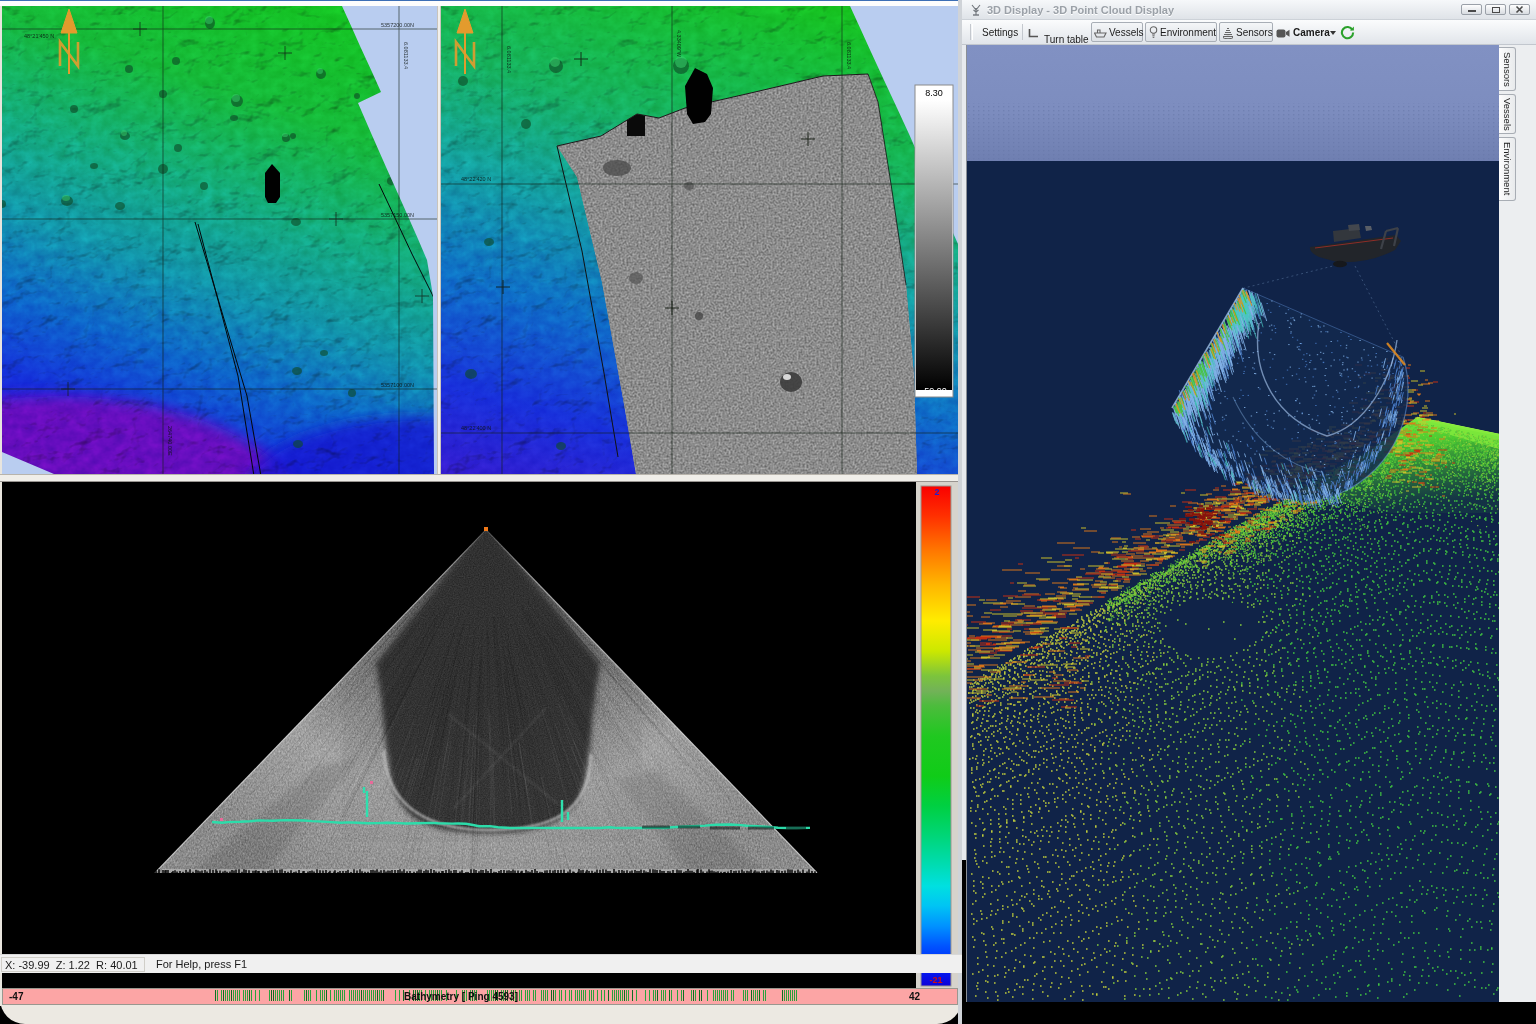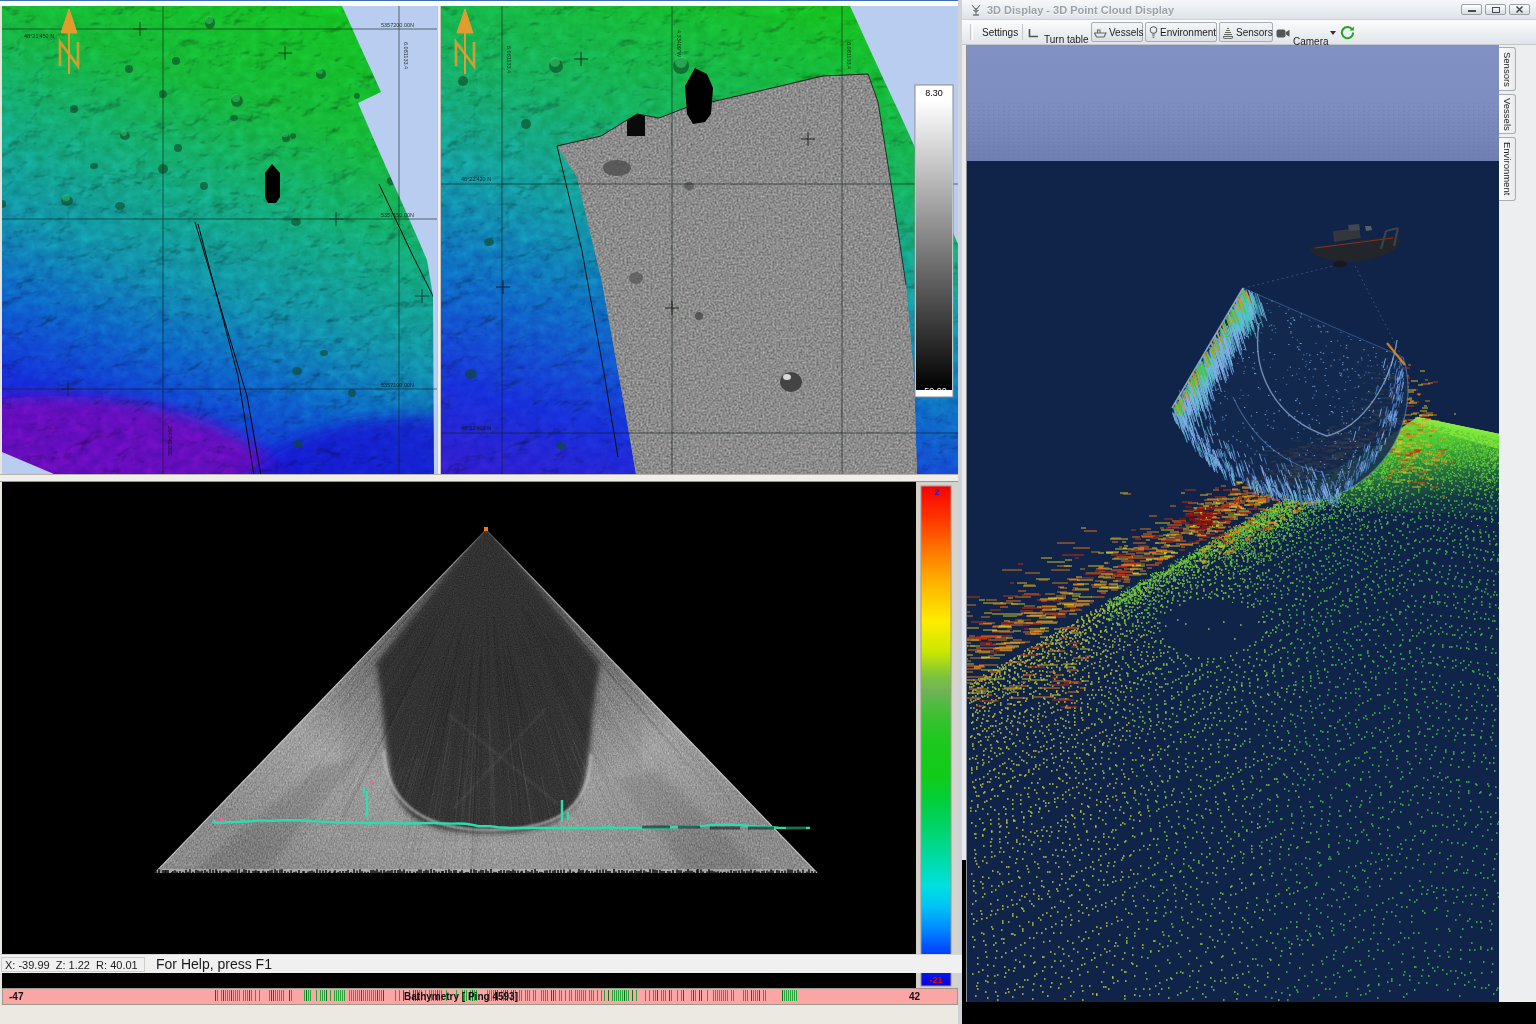--- a/index.html
+++ b/index.html
@@ -1,15 +1,15 @@
 <!DOCTYPE html>
 <html><head><meta charset="utf-8"><style>
 html,body{margin:0;padding:0;width:1536px;height:1024px;overflow:hidden;background:#000;font-family:"Liberation Sans",sans-serif;}
 .abs{position:absolute;}
-#app{position:absolute;left:0;top:0;width:962px;height:1024px;background:#ece9e2;}
+#app{position:absolute;left:0;top:0;width:962px;height:1024px;background:#ece9e2;border-radius:25px;}
 #win{position:absolute;left:962px;top:0;width:574px;height:860px;background:#e7eaee;}
 </style></head><body>
 <div id="app">
   <div class="abs" style="left:0;top:0;width:962px;height:1px;background:#3b6eb5;"></div>
   <div class="abs" style="left:0;top:1px;width:962px;height:5px;background:#fdfdfd;"></div>
   <div class="abs" style="left:0;top:6px;width:2px;height:1000px;background:#e8e5de;"></div>
 
   <div class="abs" style="left:2px;top:6px;width:435px;height:468px;">
   <svg width="435" height="468" viewBox="0 0 435 468">
   <defs>
@@ -312,21 +312,21 @@
       <path d="M214 1v11M218 1v11M222 1v11M224 1v11M226 1v11M230 1v11M232 1v11M234 1v11M236 1v11M240 1v11M242 1v11M244 1v11M248 1v11M252 1v11M256 1v11M266 1v11M272 1v11M274 1v11M276 1v11M278 1v11M280 1v11M288 1v11M301 1v11M305 1v11M307 1v11M313 1v11M317 1v11M319 1v11M321 1v11M327 1v11M331 1v11M333 1v11M335 1v11M337 1v11M339 1v11M341 1v11M346 1v11M348 1v11M350 1v11M352 1v11M354 1v11M356 1v11M360 1v11M362 1v11M364 1v11M366 1v11M368 1v11M370 1v11M372 1v11M376 1v11M378 1v11M392 1v11M396 1v11M406 1v11M416 1v11M418 1v11M422 1v11M426 1v11M428 1v11M430 1v11M432 1v11M436 1v11M438 1v11M443 1v11M453 1v11M459 1v11M461 1v11M463 1v11M467 1v11M471 1v11M473 1v11M484 1v11M486 1v11M488 1v11M490 1v11M498 1v11M500 1v11M508 1v11M512 1v11M516 1v11M518 1v11M522 1v11M524 1v11M526 1v11M530 1v11M532 1v11M538 1v11M540 1v11M542 1v11M544 1v11M552 1v11M556 1v11M558 1v11M562 1v11M566 1v11M568 1v11M572 1v11M574 1v11M576 1v11M578 1v11M580 1v11M582 1v11M586 1v11M588 1v11M590 1v11M594 1v11M598 1v11M601 1v11M609 1v11M611 1v11M613 1v11M615 1v11M617 1v11M619 1v11M623 1v11M625 1v11M633 1v11M642 1v11M646 1v11M650 1v11M652 1v11M658 1v11M660 1v11M662 1v11M668 1v11M674 1v11M678 1v11M688 1v11M692 1v11M704 1v11M710 1v11M712 1v11M714 1v11M716 1v11M718 1v11M720 1v11M722 1v11M724 1v11M728 1v11M730 1v11M740 1v11M742 1v11M744 1v11M750 1v11M752 1v11M754 1v11M760 1v11M762 1v11M781 1v11M783 1v11M785 1v11M787 1v11M789 1v11M791 1v11M793 1v11" stroke="#2aa33c" stroke-width="1" fill="none" shape-rendering="crispEdges"></path>
         <path d="M212 1v11M220 1v11M228 1v11M246 1v11M268 1v11M270 1v11M286 1v11M303 1v11M323 1v11M358 1v11M374 1v11M380 1v11M400 1v11M410 1v11M412 1v11M414 1v11M434 1v11M469 1v11M492 1v11M494 1v11M502 1v11M504 1v11M510 1v11M548 1v11M550 1v11M605 1v11M621 1v11M629 1v11M654 1v11M666 1v11M680 1v11M690 1v11M696 1v11M698 1v11M748 1v11M756 1v11M779 1v11" stroke="#0f6e22" stroke-width="1" fill="none" shape-rendering="crispEdges"></path>
       <text x="6" y="11" font-size="10" font-weight="bold" fill="#111" font-family="Liberation Sans">-47</text>
       <text x="906" y="11" font-size="10" font-weight="bold" fill="#111" font-family="Liberation Sans">42</text>
       <text x="458" y="11" font-size="10" font-weight="bold" fill="#111" text-anchor="middle" font-family="Liberation Sans">Bathymetry [ Ping 4593]</text>
     </svg>
   </div>
 
   <div class="abs" style="left:0;top:954px;width:962px;height:19px;background:#f0f0f0;border-top:1px solid #d8d8d8;box-sizing:border-box;">
     <div class="abs" style="left:1px;top:2px;width:144px;height:15px;border:1px solid #d0cec8;box-sizing:border-box;font-size:11px;color:#1a1a1a;padding-left:3px;line-height:14px;">X: -39.99&nbsp; Z: 1.22&nbsp; R: 40.01</div>
-    <div class="abs" style="left:156px;top:2px;font-size:14px;color:#1a1a1a;line-height:14px;">For Help, press F1</div>
+    <div class="abs" style="left:156px;top:2px;font-size:11px;color:#1a1a1a;line-height:14px;">For Help, press F1</div>
   </div>
 </div>
 <div id="win">
 
   <div class="abs" style="left:0;top:0;width:574px;height:20px;background:linear-gradient(#f6f8fa,#dfe3e8);border-bottom:1px solid #cdd2d8;box-sizing:border-box;">
     <svg class="abs" style="left:7px;top:3px" width="14" height="14" viewBox="0 0 14 14">
         <g stroke="#70757b" stroke-width="1.1" fill="none">
           <path d="M7 12V5M7 7L3 2M7 7l4-5M7 9L4.5 7M7 9l2.5-2"></path>
           <path d="M4 12h6" stroke-width="1.4"></path>
         </g>
@@ -370,21 +370,21 @@
         <g stroke="#666" stroke-width="1" fill="none">
           <path d="M5 2.5h2M4 4.5h4M3 6.5h6M2 8.5h8M1 10.5h10"></path>
           <ellipse cx="6" cy="11.5" rx="5" ry="1.2"></ellipse>
         </g>
       </svg>
     <div class="abs" style="left:274px;top:7px;">Sensors</div>
     <svg class="abs" style="left:314px;top:9px" width="14" height="9" viewBox="0 0 14 9">
         <rect x="0.5" y="0.5" width="9" height="8" rx="2" fill="#555"></rect>
         <path d="M10 3l3.5-2.2v7L10 5.6z" fill="#555"></path>
       </svg>
-    <div class="abs" style="left:331px;top:16px;">Camera</div>
+    <div class="abs" style="left:331px;top:7px;font-weight:bold;">Camera</div>
     <div class="abs" style="left:368px;top:11px;width:0;height:0;border-left:3.5px solid transparent;border-right:3.5px solid transparent;border-top:4px solid #333;"></div>
     <svg class="abs" style="left:378px;top:5px" width="15" height="15" viewBox="0 0 15 15">
         <path d="M12.4 4.9A5.6 5.6 0 1 0 13.1 7.5" stroke="#2ba12b" stroke-width="2.1" fill="none"></path>
         <path d="M13.9 1.4v4h-4z" fill="#2ba12b"></path>
       </svg>
   </div>
 
   <div class="abs" style="left:5px;top:45px;width:532px;height:957px;background:#102348;">
   <svg width="532" height="957" viewBox="0 0 532 957">
   <defs>

